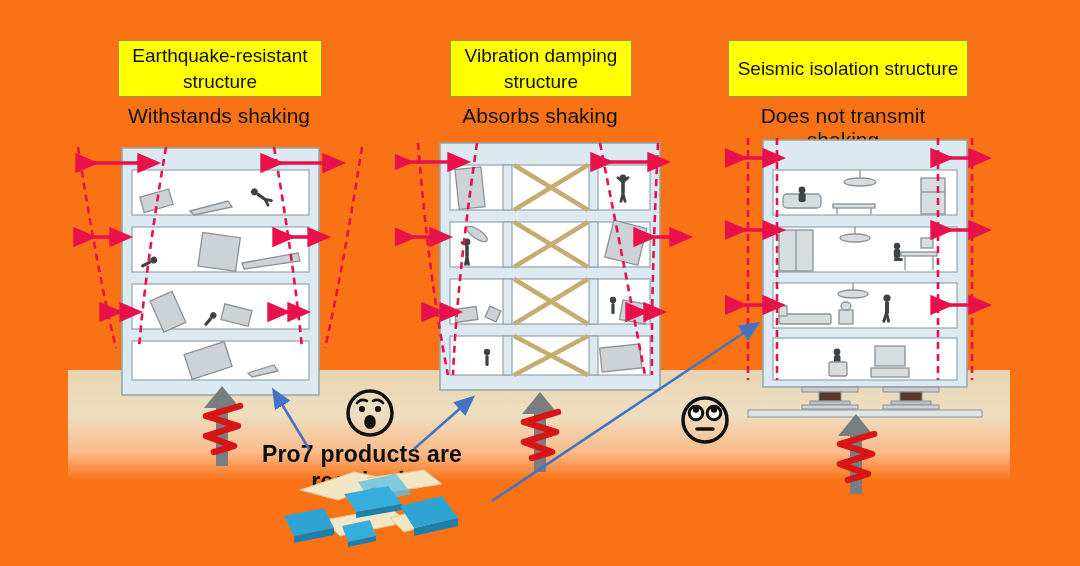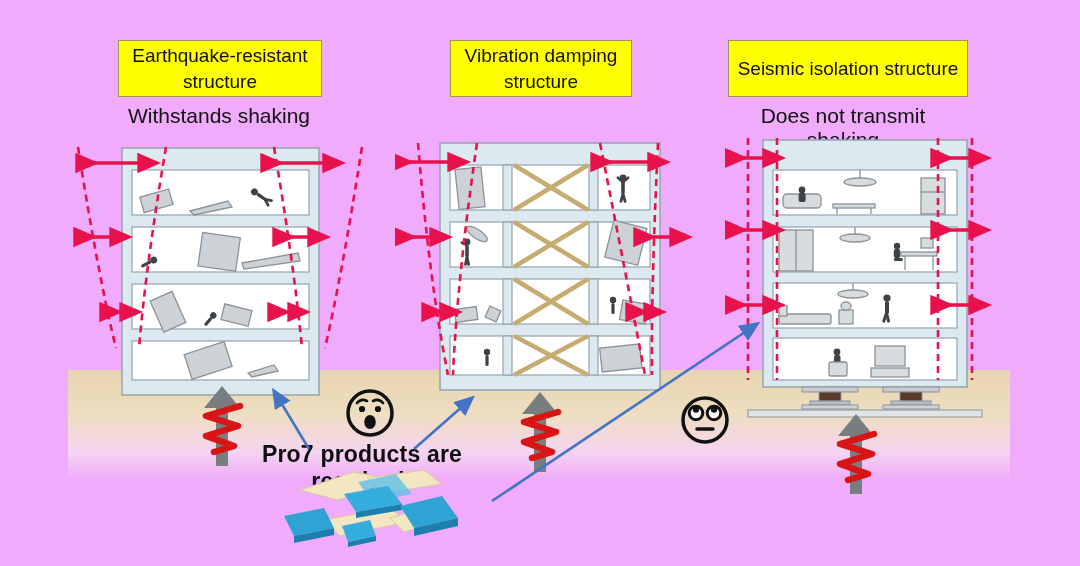--- a/index.html
+++ b/index.html
@@ -1,17 +1,17 @@
 <!DOCTYPE html>
 <html><head>
 <meta charset="utf-8">
 <style>
   html,body{margin:0;padding:0;background:#fff;}
   body{font-family:"Liberation Sans","DejaVu Sans",sans-serif;}
-  .canvas{position:relative;width:1080px;height:566px;background:#f0abfc;overflow:hidden;}
+  .canvas{position:relative;width:1080px;height:566px;background:#f97316;overflow:hidden;}
   .ground{position:absolute;left:68px;top:370px;width:942px;height:110px;
     background:linear-gradient(to bottom,#e7d4b0 0%,#eedec0 40%,rgba(250,245,233,.55) 75%,rgba(250,245,233,0) 100%);}
   .title-box{position:absolute;background:#ffff00;border:1px solid #9a9a4a;
     display:flex;align-items:center;justify-content:center;text-align:center;
     font-size:19px;line-height:1.32;color:#111;}
   .subtitle{position:absolute;text-align:center;font-size:21px;color:#111;}
   .annotation{position:absolute;left:212px;top:441px;width:300px;text-align:center;
     font-size:23px;font-weight:bold;color:#0d0d0d;letter-spacing:.2px;}
   svg{position:absolute;display:block;}
   .overlay{pointer-events:none;}
@@ -27,20 +27,21 @@
     <span>Earthquake-resistant structure</span>
   </div>
   <div class="title-box" style="left:450px;top:40px;width:180px;height:55px;">
     <span>Vibration damping structure</span>
   </div>
   <div class="title-box" style="left:728px;top:40px;width:238px;height:55px;">
     <span>Seismic isolation structure</span>
   </div>
 
   <div class="subtitle" style="left:118px;top:104px;width:202px;">Withstands shaking</div>
+  <div class="subtitle" style="left:450px;top:104px;width:180px;">Absorbs shaking</div>
   <div class="subtitle" style="left:724px;top:104px;width:238px;">Does not transmit shaking</div>
 
   <svg style="left:60px;top:135px;" width="310" height="265" viewBox="0 0 310 265">
     <defs>
       <marker id="ra1" markerWidth="8" markerHeight="8" refX="5.5" refY="3" orient="auto" markerUnits="strokeWidth">
         <path d="M0,0 L7,3 L0,6 z" fill="#e8114b"></path>
       </marker>
     </defs>
 
     <g>

